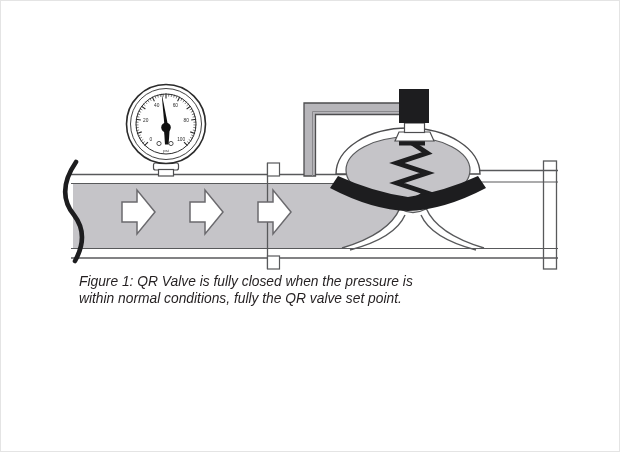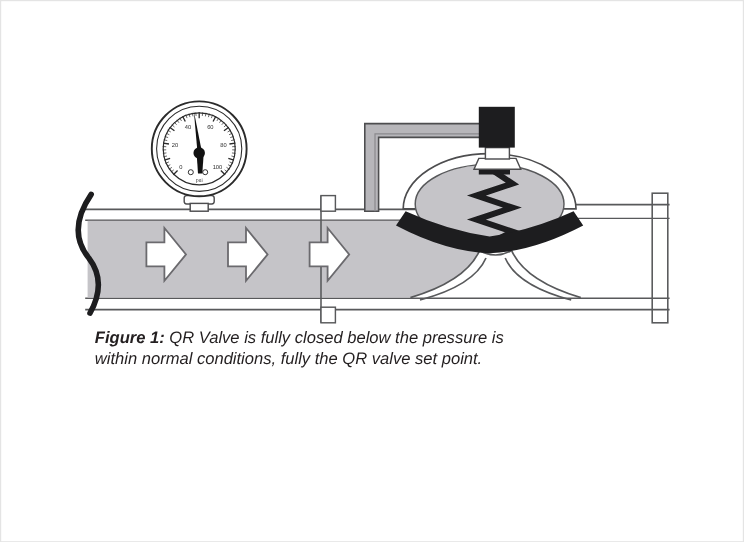--- a/index.html
+++ b/index.html
@@ -2,21 +2,21 @@
 <html><head>
 <meta charset="utf-8">
 <style>
   html,body{margin:0;padding:0;background:#fff;}
   .stage{position:relative;width:620px;height:452px;background:#fff;
          border:1px solid #e4e4e4;box-sizing:border-box;overflow:hidden;
          font-family:"Liberation Sans", sans-serif;}
   .stage svg{position:absolute;left:0;top:0;}
   .caption{position:absolute;left:78px;top:272px;width:400px;
            font-style:italic;font-size:13.8px;line-height:17px;color:#231f20;}
-  .caption .cap-label{font-weight:bold;}
+  .caption .cap-label{font-weight:normal;}
   .dial-num{font-size:4.8px;fill:#2b2b2b;}
   .dial-unit{font-size:4.4px;fill:#2b2b2b;}
 </style>
 </head>
 <body>
 
 <div class="stage">
 
   <svg width="620" height="452" viewBox="0 0 620 452">
 
@@ -152,16 +152,16 @@
       <text class="dial-unit" x="165" y="151" text-anchor="middle">psi</text>
       <path d="M162.8,126 L168.8,126 L167.6,143.5 L164,143.5 Z" fill="#111"></path>
       <g id="gauge-needle">
           <polygon points="160.49116057799736,91.31924295307016 163.31695978188185,123.23953209429389 166.68304021811815,122.76046790570611" fill="#111"></polygon>
         </g>
       <circle cx="165" cy="126.5" r="4.8" fill="#111"></circle>
     </g>
   </svg>
 
   <div class="caption">
-    <div><span class="cap-label">Figure 1:</span><span> QR Valve is fully closed below the pressure is</span></div>
+    <div><span class="cap-label">Figure 1:</span><span> QR Valve is fully closed when the pressure is</span></div>
     <div>within normal conditions, fully the QR valve set point.</div>
   </div>
 </div>
 
 </body></html>

